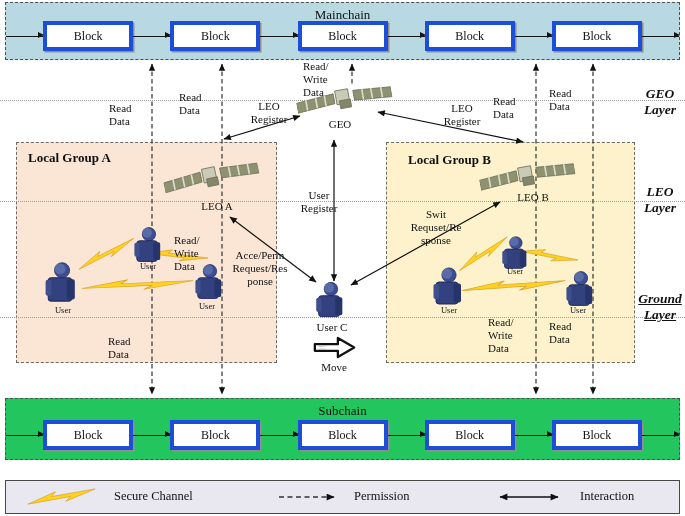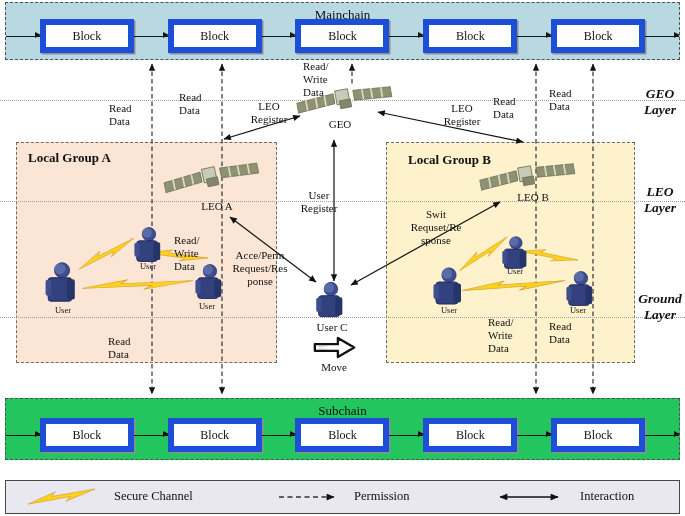--- a/index.html
+++ b/index.html
@@ -2,21 +2,21 @@
 <html><head>
 <meta charset="utf-8">
 <style>
   html,body{margin:0;padding:0;background:#fff;}
   #stage{position:relative;width:685px;height:516px;background:#fff;overflow:hidden;
          font-family:"Liberation Serif",serif;color:#111;}
   
   .chain{position:absolute;box-sizing:border-box;border:1.6px dashed #4f4f4f;}
   .chain-title{position:absolute;left:0;right:0;text-align:center;font-weight:normal;font-size:13px;}
   .blocks-row{position:absolute;left:0;right:0;display:flex;align-items:center;height:24px;}
-  .block{flex:none;width:82px;height:22px;background:#fff;border:6px solid #1d4ed8;
+  .block{flex:none;width:82px;height:22px;background:#fff;border:4px solid #1d4ed8;
          box-shadow:1.5px 1.5px 0 #8f8f8f;display:flex;align-items:center;justify-content:center;
          font-size:12px;}
   .h-arrow{flex:1 1 auto;height:0;border-top:1.3px solid #151515;position:relative;}
   .h-arrow::after{content:"";position:absolute;right:-1px;top:-4.2px;width:0;height:0;
          border-left:6.5px solid #151515;border-top:3.6px solid transparent;border-bottom:3.6px solid transparent;}
   
   .group{position:absolute;box-sizing:border-box;border:1.5px dashed #6a6a6a;}
   .group-title{position:absolute;font-weight:bold;font-size:13px;}
   
   .layer-line{position:absolute;left:0;width:685px;border-top:1.5px dotted #9d9d9d;height:0;}
@@ -79,21 +79,21 @@
   </div>
 
   <div class="layer-line" style="top:100px;"></div>
   <div class="layer-line" style="top:201px;"></div>
   <div class="layer-line" style="top:317px;"></div>
 
   <div class="layer-label" style="left:634px;top:86px;width:52px;">GEO
 Layer</div>
   <div class="layer-label" style="left:634px;top:184px;width:52px;">LEO
 Layer</div>
-  <div class="layer-label" style="left:634px;top:291px;width:52px;">Ground
+  <div class="layer-label" style="left:634px;top:291px;width:52px;text-decoration:underline;">Ground
 Layer</div>
 
   <div class="chain" style="left:5px;top:2px;width:675px;height:58px;background:#b8d9e2;">
     <div class="chain-title" style="top:4px;">Mainchain</div>
     <div class="blocks-row" style="top:21px;">
       <div class="h-arrow"></div>
       <div class="block">Block</div>
       <div class="h-arrow"></div>
       <div class="block">Block</div>
       <div class="h-arrow"></div>

